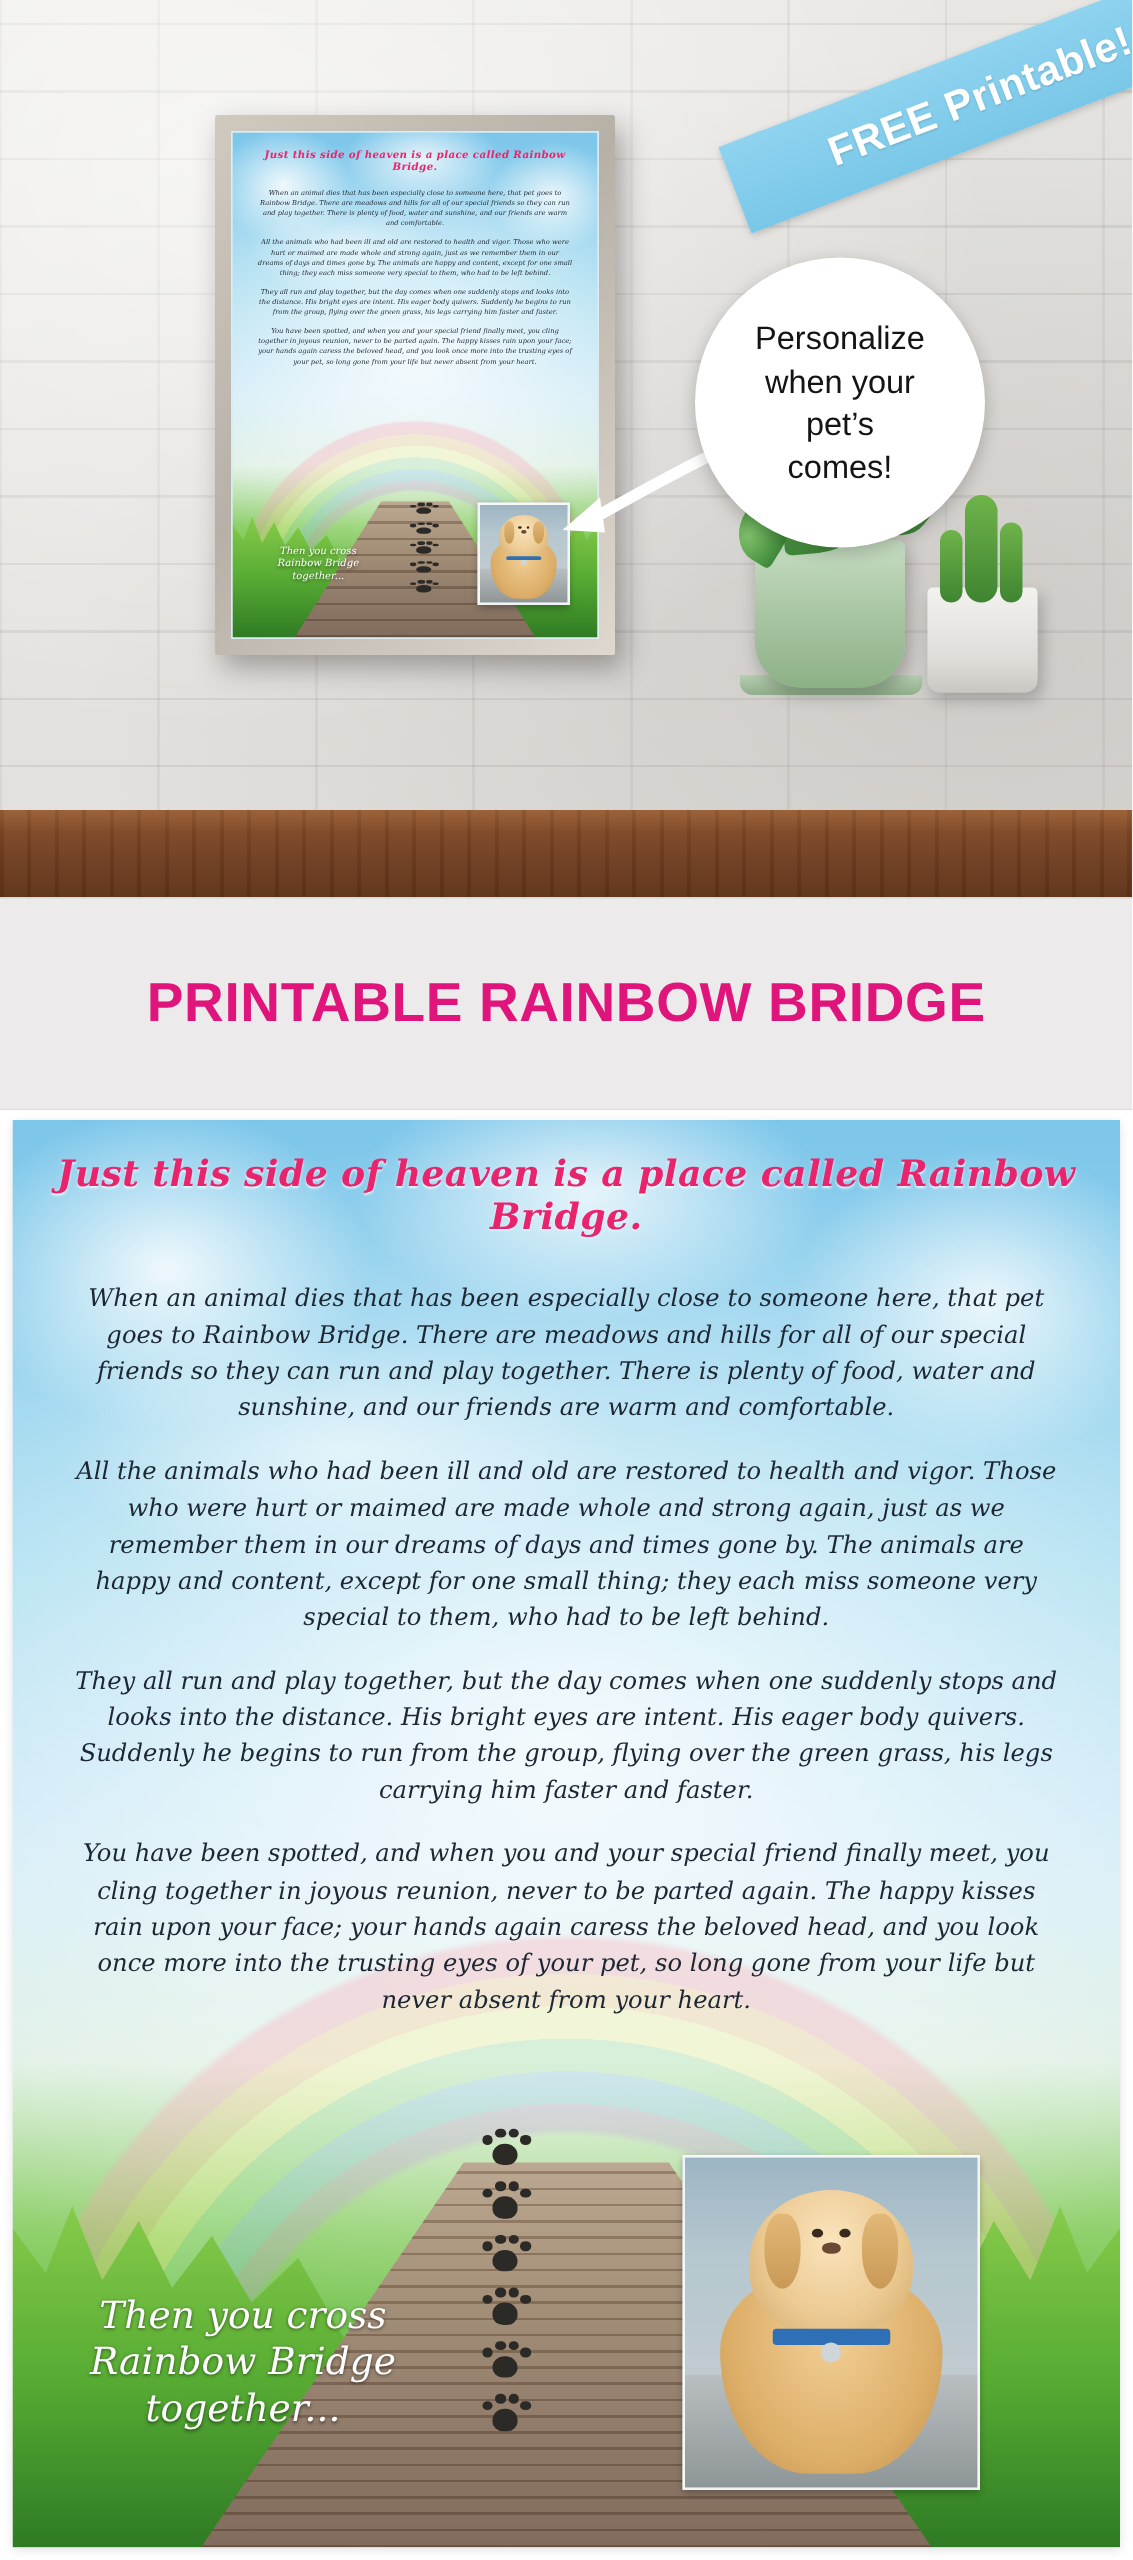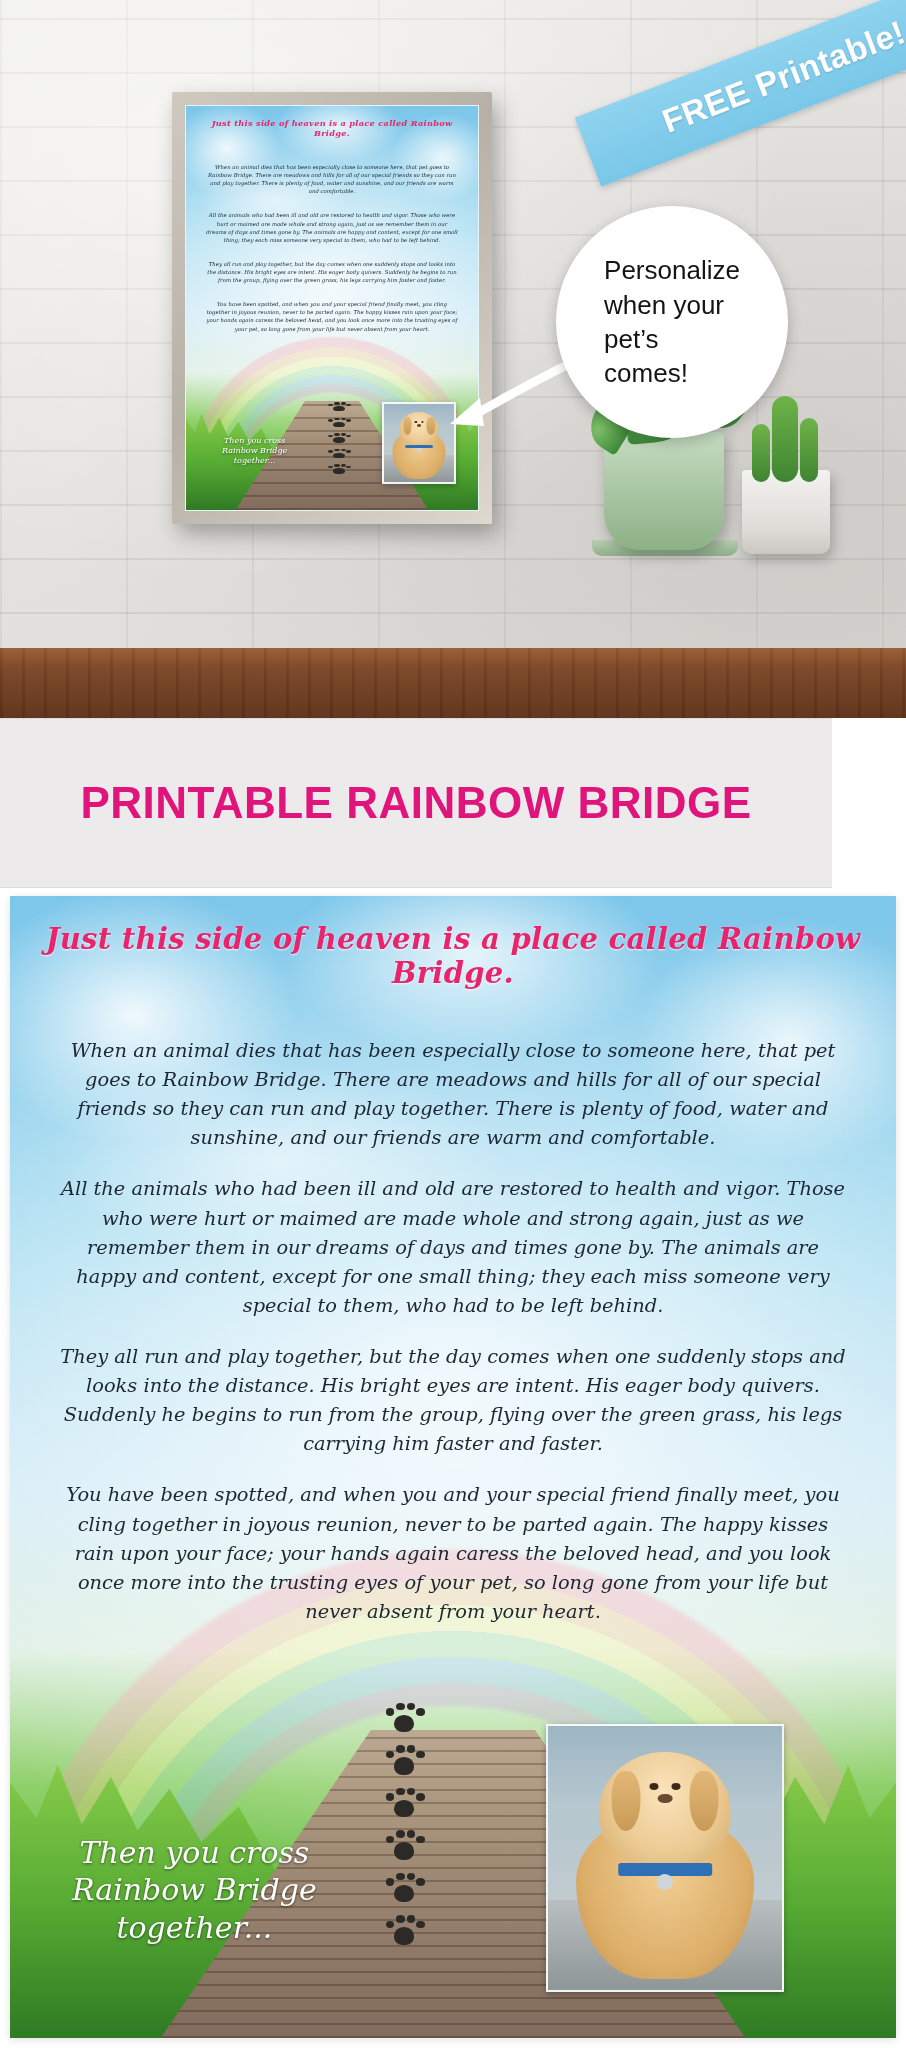--- a/index.html
+++ b/index.html
@@ -160,21 +160,21 @@
   .poem-wrap { position:absolute; inset:0; display:flex; flex-direction:column; }
   .poem-title {
     color:#e8246d;
     font-family:"DejaVu Serif", serif;
     font-style: italic;
     font-weight: bold;
     text-align:center;
     letter-spacing:.3px;
   }
   .poem-body { font-family:"DejaVu Serif", serif; font-style:italic; color:#1d2733; text-align:center; }
-  .poem-body p { margin:16px 0 .55em 0; }
+  .poem-body p { margin:4px 0 .55em 0; }
   .then-cross {
     font-family:"DejaVu Serif", serif;
     font-style: italic;
     color:#ffffff;
     text-shadow: 0 1px 3px rgba(0,0,0,.55);
     line-height:1.25;
   }
 
   
   .frame .poem-wrap { padding: 12px 13px 0; }
@@ -281,35 +281,36 @@
   .bubble {
     position:absolute;
     left:556px; top:206px; width:232px; height:232px;
     background:#ffffff;
     border-radius:50%;
     display:flex; align-items:center; justify-content:center;
     box-shadow: 0 4px 14px rgba(0,0,0,.22);
     z-index: 26;
   }
   .bubble-text {
+    text-align:center;
     font-size:26px;
     line-height:1.32;
     color:#141414;
     padding: 0 16px;
   }
   .bubble-arrow {
     position:absolute;
     left:446px; top:350px;
     width:140px; height:78px;
     z-index: 25;
   }
 
   
   .title-band {
-    position:absolute; left:0; top:718px; width:832px; height:170px;
+    position:absolute; left:0; top:718px; width:906px; height:170px;
     background:#eceaea;
     display:flex; flex-direction:column; align-items:center; justify-content:center;
     border-top:1px solid #ddd; border-bottom:1px solid #ddd;
   }
   .title-band .line {
     color:#e0157c;
     font-size:44px;
     font-weight:bold;
     letter-spacing:.5px;
     line-height:1.22;

